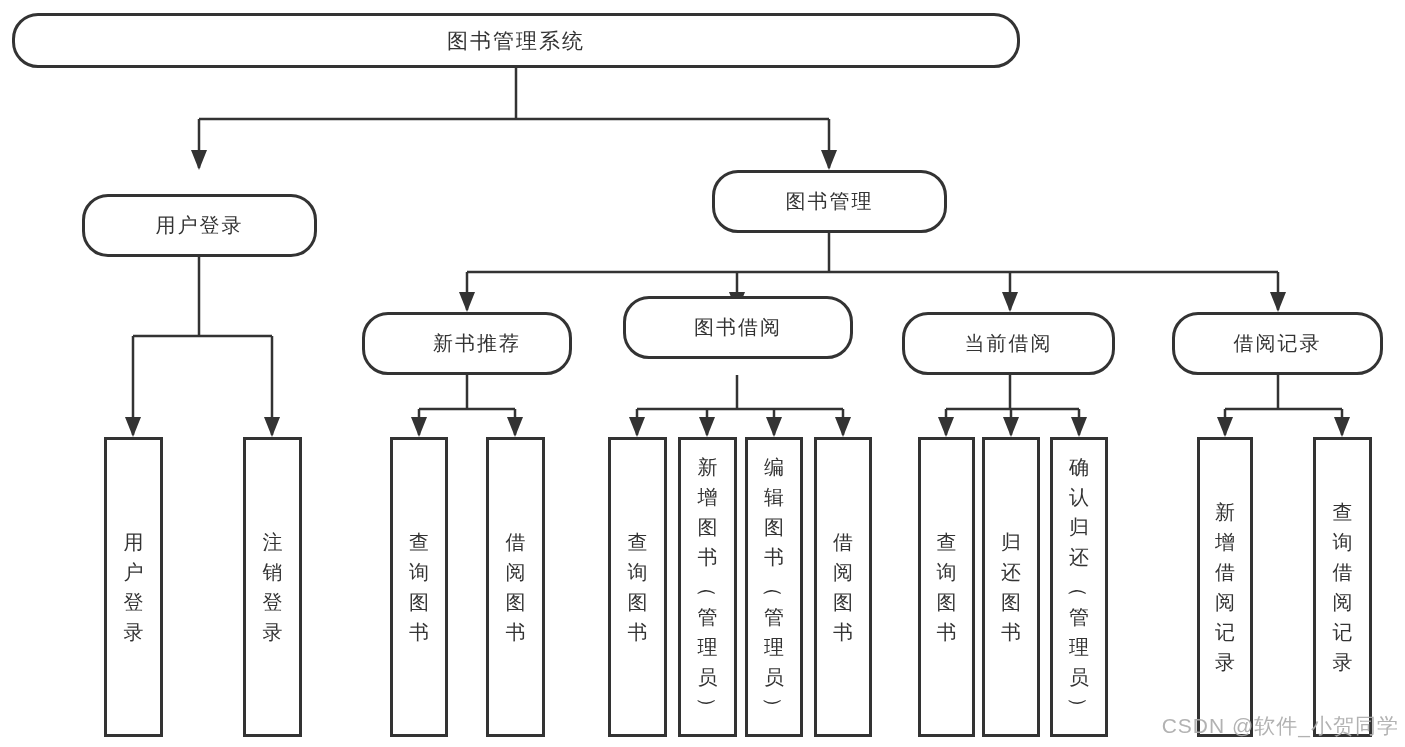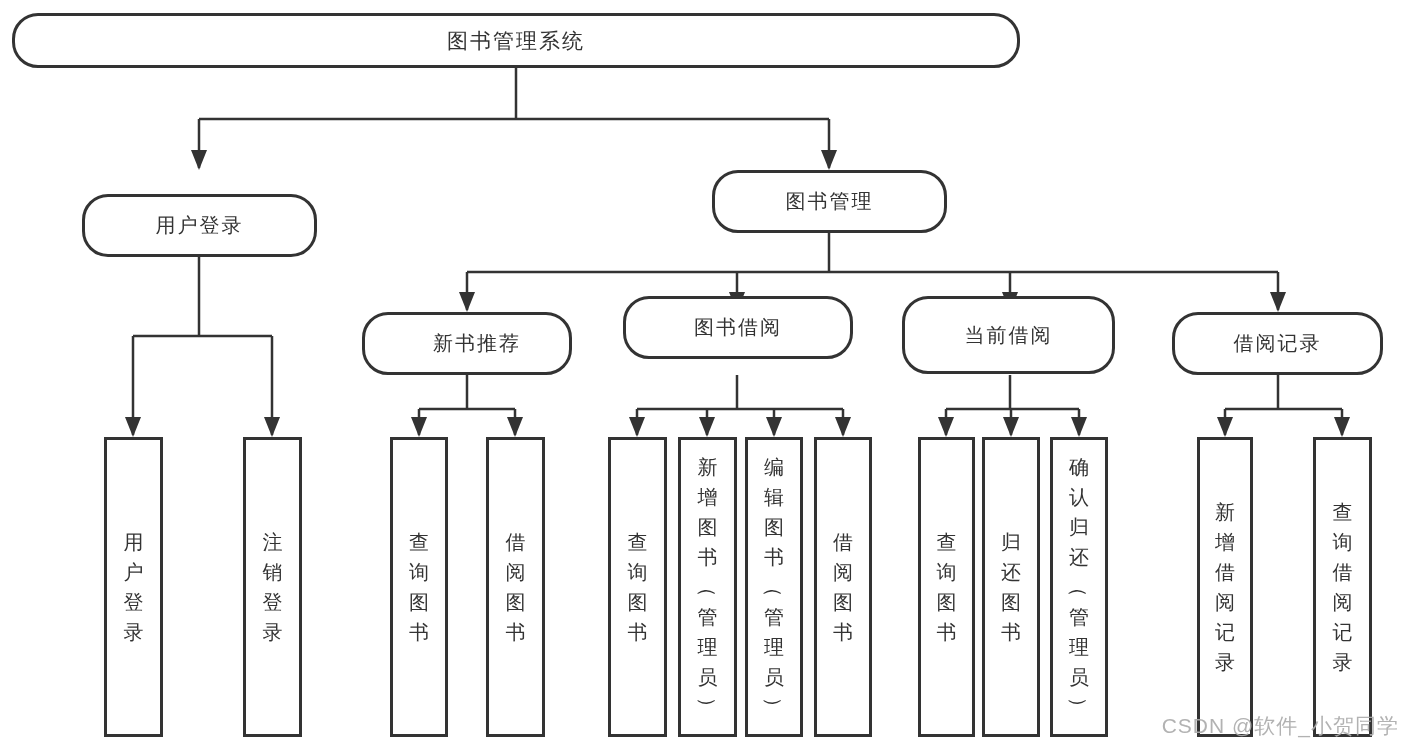--- a/index.html
+++ b/index.html
@@ -26,21 +26,21 @@
   .ch{display:block;line-height:1;}
   .rot{transform:rotate(90deg);}
   
   #n-root{left:12px;top:13px;width:1008px;height:55px;font-size:21px;}
   
   #n-login{left:82px;top:170px;width:235px;height:63px;margin-top:24px;}
   #n-mgmt{left:712px;top:170px;width:235px;height:63px;}
   
   #n-rec{left:362px;top:312px;width:210px;height:63px;padding-left:20px;}
   #n-borrow{left:623px;top:296px;width:230px;height:63px;}
-  #n-current{left:902px;top:296px;width:213px;height:78px;}
+  #n-current{left:902px;top:312px;width:213px;height:63px;}
   #n-record{left:1172px;top:312px;width:211px;height:63px;}
   
   .leaf{top:437px;height:300px;width:59px;}
   #n-login-user{left:104px;}
   #n-login-logout{left:243px;}
   #n-rec-query{left:390px;width:58px;}
   #n-rec-borrow{left:486px;}
   #n-borrow-query{left:608px;}
   #n-borrow-add{left:678px;}
   #n-borrow-edit{left:745px;width:58px;}

